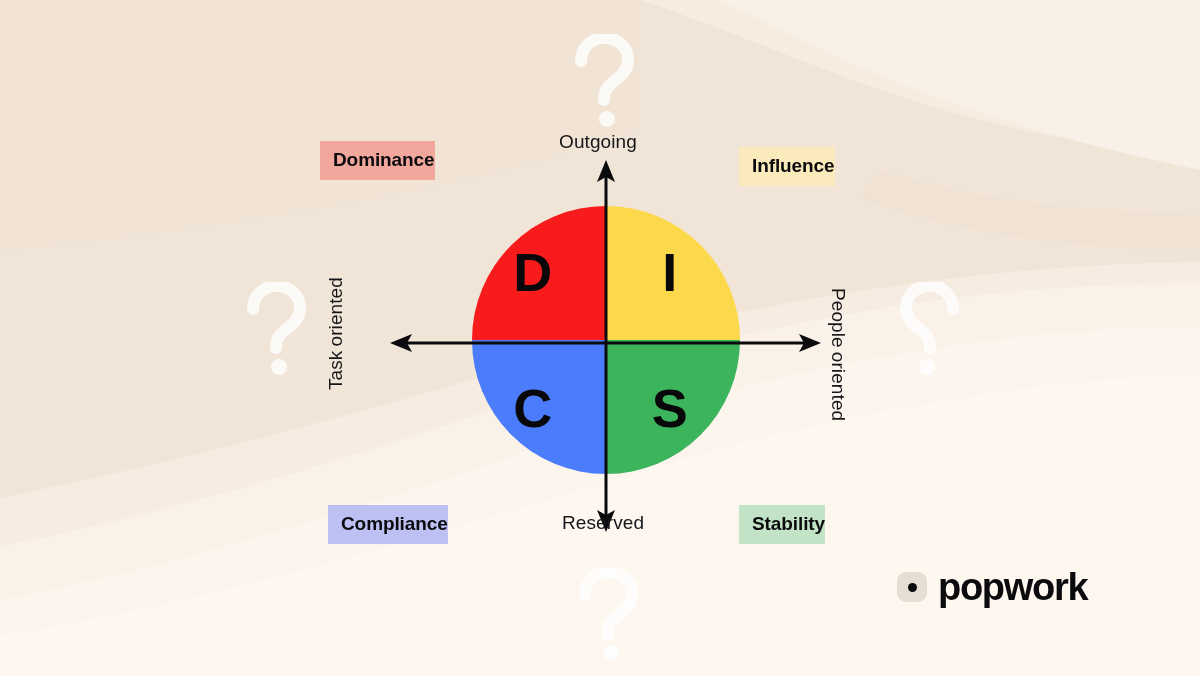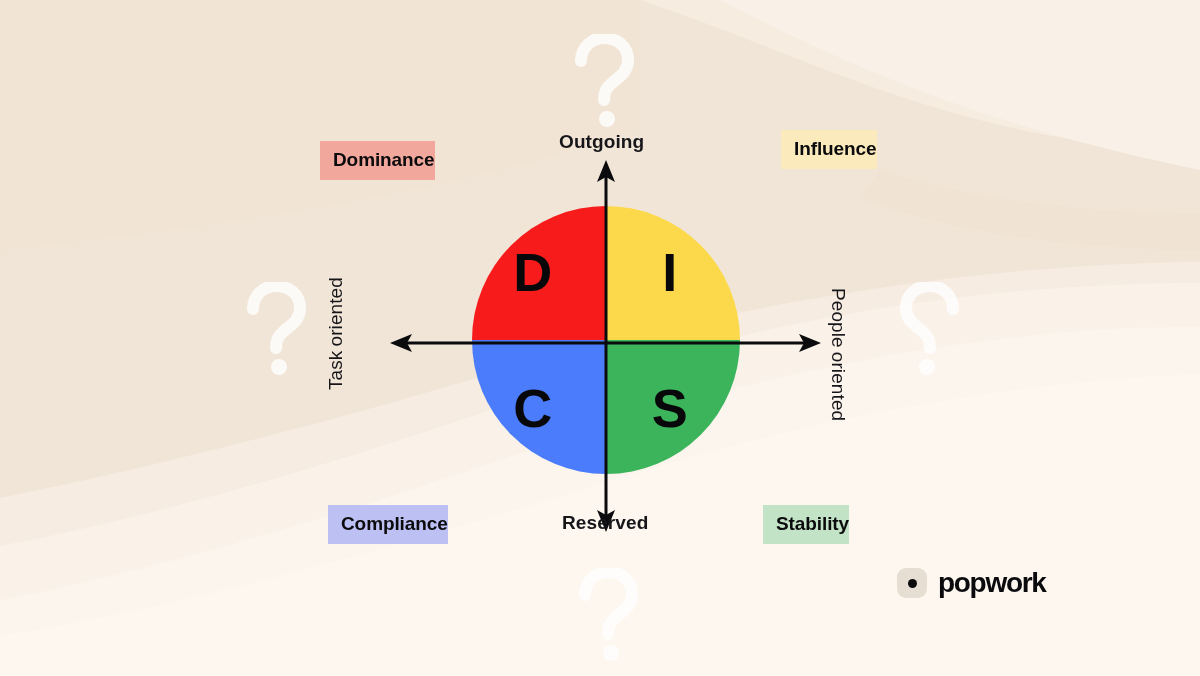--- a/index.html
+++ b/index.html
@@ -90,44 +90,44 @@
   .tag {
     position: absolute;
     font-size: 19px;
     font-weight: 700;
     color: #0b0b0d;
     padding: 8px 0 9px 13px;
     white-space: nowrap;
     letter-spacing: -0.1px;
   }
   #tag-dominance  { left: 320px; top: 141px; background: #f2a79c; }
-  #tag-influence  { left: 739px; top: 130px; background: #fbeabb; margin-left: 42px; }
+  #tag-influence  { left: 739px; top: 147px; background: #fbeabb; }
   #tag-compliance { left: 316px; top: 505px; background: #bcc0f2; margin-left: 12px; }
-  #tag-stability  { left: 739px; top: 505px; background: #c3e3c6; margin-left: 24px; }
+  #tag-stability  { left: 739px; top: 505px; background: #c3e3c6; }
 
   
   .axis-label {
-    position: absolute;
-    font-size: 19px;
-    font-weight: 700;
-    color: #16161a;
-    white-space: nowrap;
-    letter-spacing: .1px;
-    text-align: right;
-  }
-  #label-outgoing { left: 559px; top: 131px; }
-  #label-reserved { left: 562px; top: 512px; }
-
-  .axis-label-vert {
     position: absolute;
     font-size: 19px;
     font-weight: 400;
     color: #16161a;
     white-space: nowrap;
     letter-spacing: .1px;
+    text-align: right;
+  }
+  #label-outgoing { left: 559px; top: 131px; }
+  #label-reserved { left: 562px; top: 512px; }
+
+  .axis-label-vert {
+    position: absolute;
+    font-size: 19px;
+    font-weight: 400;
+    color: #16161a;
+    white-space: nowrap;
+    letter-spacing: .1px;
   }
   #label-task-oriented {
     left: 325px;
     top: 290px;
     transform-origin: left top;
   }
   #label-task-oriented .stack {
     display: flex;
     flex-direction: row;
     gap: 4px;
@@ -170,21 +170,21 @@
     align-items: center;
     justify-content: center;
   }
   #logo-dot {
     width: 9px;
     height: 9px;
     border-radius: 50%;
     background: #0b0b0d;
   }
   #logo-text {
-    font-size: 28px;
+    font-size: 38px;
     font-weight: 700;
     color: #0b0b0d;
     letter-spacing: -1.3px;
     line-height: 1;
   }
 </style>
 </head>
 <body>
 
 <div id="stage">

